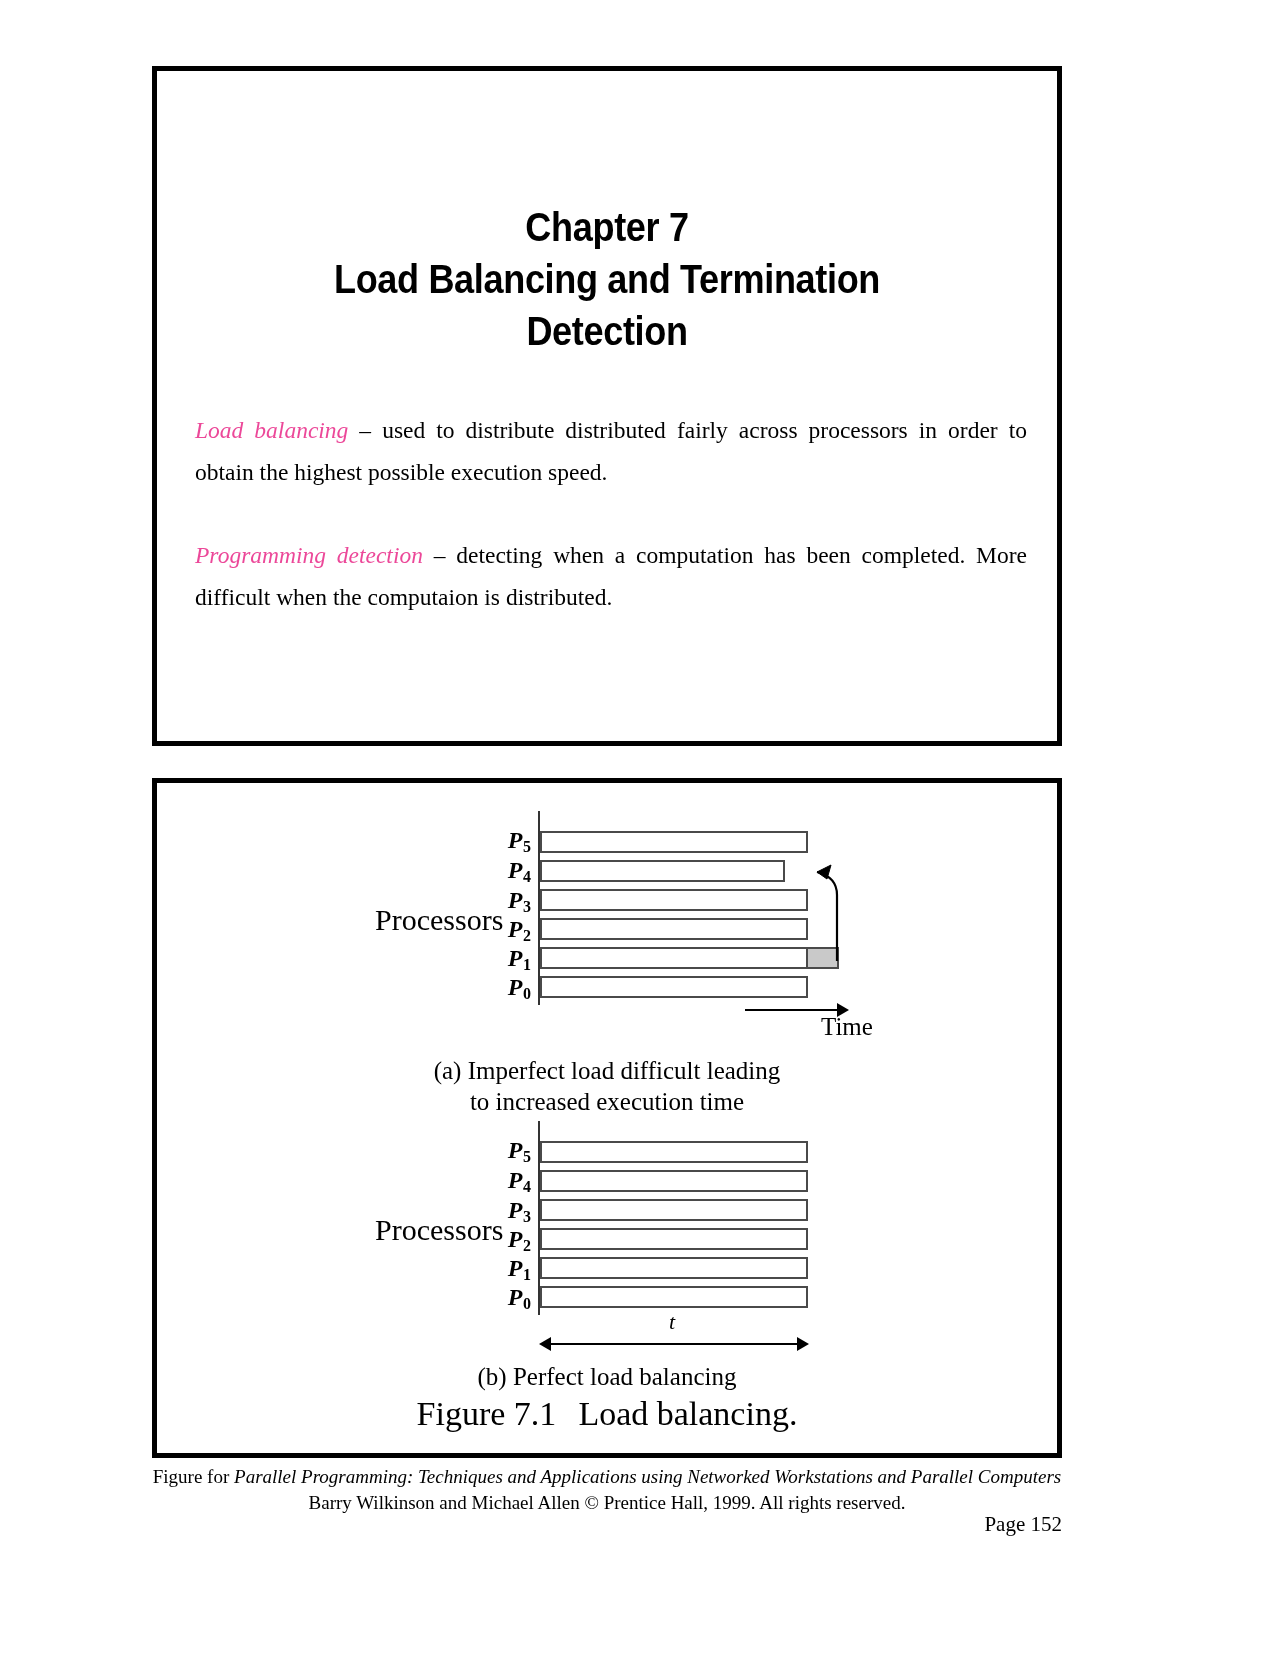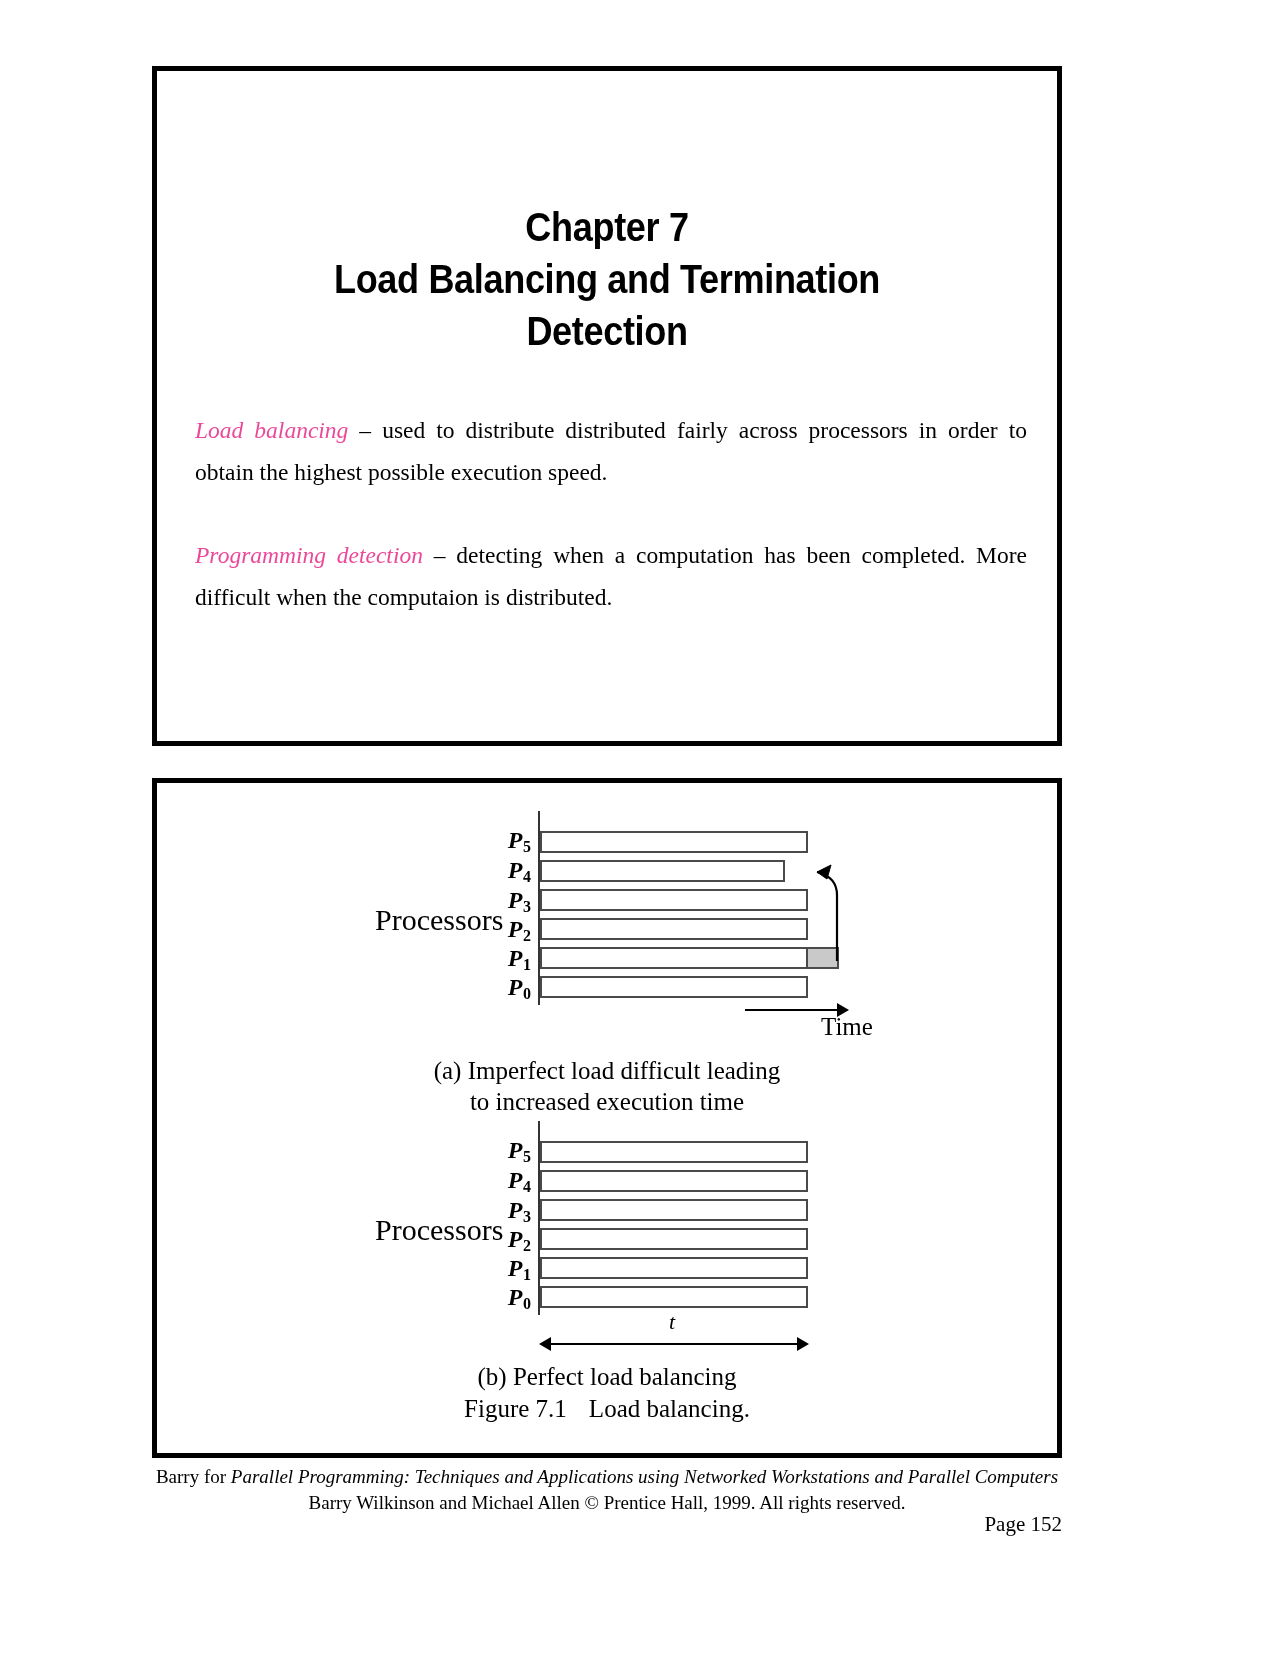--- a/index.html
+++ b/index.html
@@ -142,21 +142,21 @@
     width: 900px;
     text-align: center;
     font-size: 25px;
     line-height: 31px;
   }
 
   .figure-title {
     position: absolute;
     width: 900px;
     text-align: center;
-    font-size: 25px;
+    font-size: 34px;
     top: 612px;
   }
   .figure-title .gap { display: inline-block; width: 22px; }
 
   
   #footer {
     position: absolute;
     left: 152px;
     top: 1464px;
     width: 910px;
@@ -294,16 +294,16 @@
     </div>
 
     <div class="figure-title">
       <span>Figure 7.1</span><span class="gap"></span><span>Load balancing.</span>
     </div>
 
   </div>
 </div>
 
 <div id="footer">
-  <div><span>Barry for </span><span class="ital">Parallel Programming: Techniques and Applications using Networked Workstations and Parallel Computers</span></div>
+  <div><span>Figure for </span><span class="ital">Parallel Programming: Techniques and Applications using Networked Workstations and Parallel Computers</span></div>
   <div>Barry Wilkinson and Michael Allen © Prentice Hall, 1999. All rights reserved.</div>
   <div id="page-number">Page 152</div>
 </div>
 
 </body></html>

